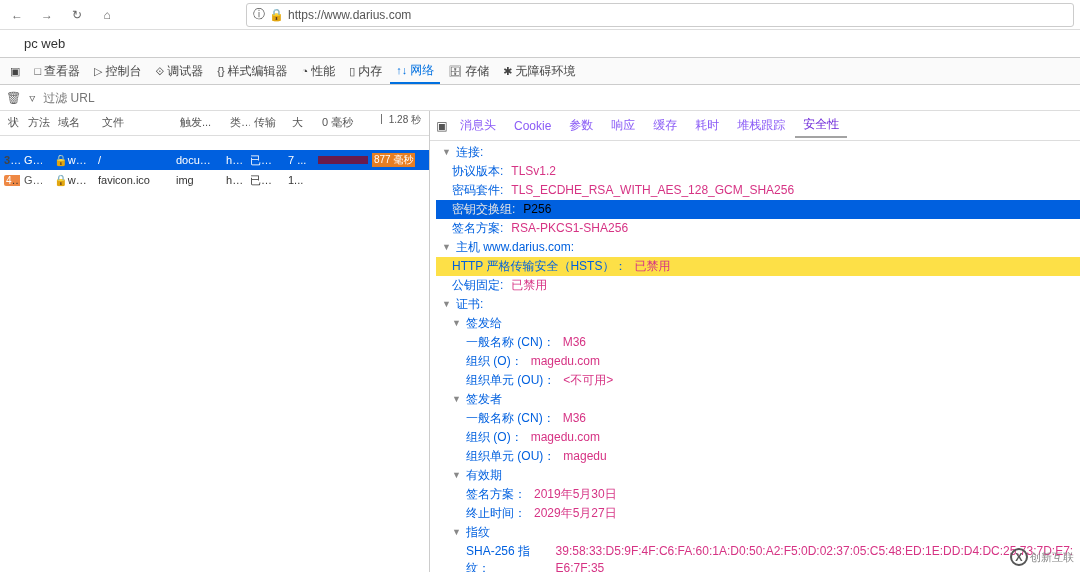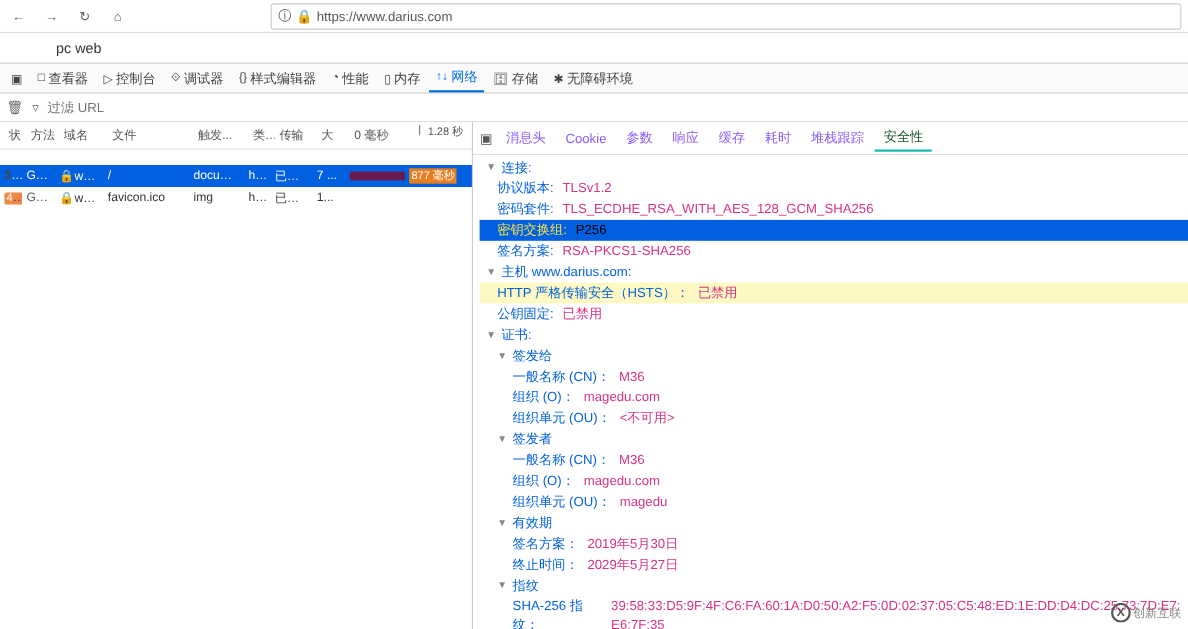--- a/index.html
+++ b/index.html
@@ -1,21 +1,21 @@
 <!DOCTYPE html>
 <html><head>
 <meta charset="utf-8">
 <style>
 * { margin:0; padding:0; box-sizing:border-box; font-family:Arial,"Microsoft YaHei",sans-serif; }
 body { font-size:12px; color:#333; background:#fff; width:1080px; height:572px; overflow:hidden; position:relative; }
 .browser-nav { height:30px; display:flex; align-items:center; border-bottom:1px solid #ddd; padding:0 6px; gap:8px; }
 .nav-btn { width:22px; height:22px; display:flex; align-items:center; justify-content:center; color:#666; cursor:pointer; }
 .urlbar { flex:1; height:24px; border:1px solid #ccc; border-radius:3px; display:flex; align-items:center; padding:0 6px; gap:4px; color:#555; max-width:840px; margin-left:120px;}
 .urlbar .url-text { flex:1; }
-.page-label { padding:6px 24px; font-size:13px; color:#333;margin-left:27px; }
+.page-label { padding:6px 24px; font-size:13px; color:#333; }
 
 .dev-toolbar { height:28px; border-top:1px solid #ccc; border-bottom:1px solid #ccc; display:flex; align-items:center; gap:2px; padding:0 4px; background:#fafafa; }
 .dev-tool-item { display:flex; align-items:center; gap:3px; padding:3px 6px; cursor:pointer; color:#444; font-size:12px; }
 .dev-tool-item.active { color:#0070e0; border-bottom:2px solid #0070e0; }
 .dev-tool-item .ico { font-size:11px; }
 
 .filterbar { height:26px; border-bottom:1px solid #ddd; display:flex; align-items:center; gap:8px; padding:0 6px; color:#666; }
 .filter-input { border:none; font-size:12px; color:#888; }
 
 .panel { display:flex; height:calc(572px - 30px - 24px - 28px - 26px); }
@@ -28,21 +28,21 @@
 .status-304{color:#444;font-weight:bold} .status-404{background:#e84;color:#fff;padding:0 2px;border-radius:2px;font-size:10px}
 .lock{color:#3a3}
 .time-summary{font-size:10px;padding:2px 4px;display:flex;justify-content:space-between;border-bottom:1px solid #ddd}
 .time-info{display:flex;align-items:center;gap:4px}
 .dark-bar{height:8px;background:#6a1b4d;display:inline-block;width:50px}
 .orange{background:#e67e22;color:#fff;padding:0 2px;font-size:10px}
 
 .detail { flex:1; overflow-y:auto; }
 .detail-tabs { display:flex; gap:2px; border-bottom:1px solid #ddd; padding:2px 4px; align-items:center; }
 .dtab { padding:3px 8px; font-size:12px; color:#8b5cf6; cursor:pointer; }
-.dtab.active { color:#14532d; border-bottom:2px solid #14b8a6; }
+.dtab.active { color:#6d28d9; border-bottom:2px solid #a3a3a3; }
 .dtab-toggle{width:16px;text-align:center;cursor:pointer;color:#555}
 
 .tree { padding:2px 0 8px 6px; font-size:12px; }
 .tree-row { display:flex; padding:1px 0 1px 6px; align-items:flex-start; gap:4px; line-height:17px; }
 .tree-row.sel { background:#0060df; color:#fff; }
 .tree-row.sel .val{color:#000000}
 .twisty { color:#888; width:10px; font-size:9px; cursor:pointer; }
 .lbl { color:#0060df; }
 .val { color:#d63384; margin-left:4px; word-break:break-all; }
 .ind-1{padding-left:16px}.ind-2{padding-left:30px}
@@ -182,33 +182,33 @@
         </div>
       <div class="tree-row ind-1">
           <span class="lbl">协议版本:</span>
           <span class="val">TLSv1.2</span>
         </div>
       <div class="tree-row ind-1">
           <span class="lbl">密码套件:</span>
           <span class="val">TLS_ECDHE_RSA_WITH_AES_128_GCM_SHA256</span>
         </div>
       <div class="tree-row ind-1 sel">
-          <span style="color:#fde047">密钥交换组:</span>
+          <span style="color:#e5e5e5">密钥交换组:</span>
           <span class="val">P256</span>
         </div>
       <div class="tree-row ind-1">
           <span class="lbl">签名方案:</span>
           <span class="val">RSA-PKCS1-SHA256</span>
         </div>
 
       <div class="tree-row">
           <span class="twisty">▼</span>
           <span class="lbl">主机 www.darius.com:</span>
         </div>
-      <div class="tree-row ind-1" style="background:#fef9c3">
+      <div class="tree-row ind-1" style="background:#fde047">
           <span class="lbl">HTTP 严格传输安全（HSTS）：</span>
           <span class="val">已禁用</span>
         </div>
       <div class="tree-row ind-1">
           <span class="lbl">公钥固定:</span>
           <span class="val">已禁用</span>
         </div>
 
       <div class="tree-row">
           <span class="twisty">▼</span>

